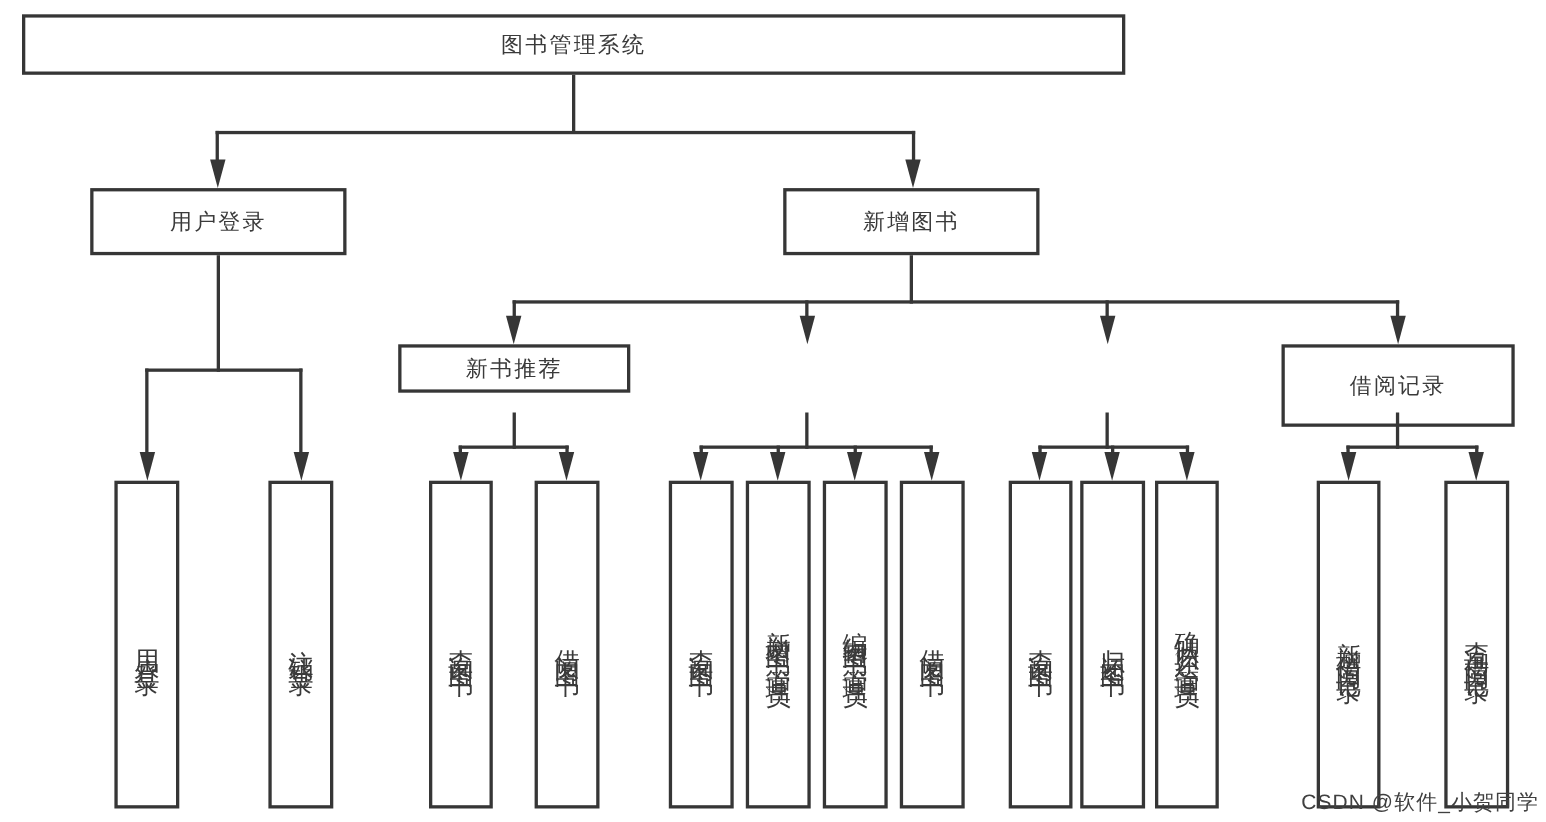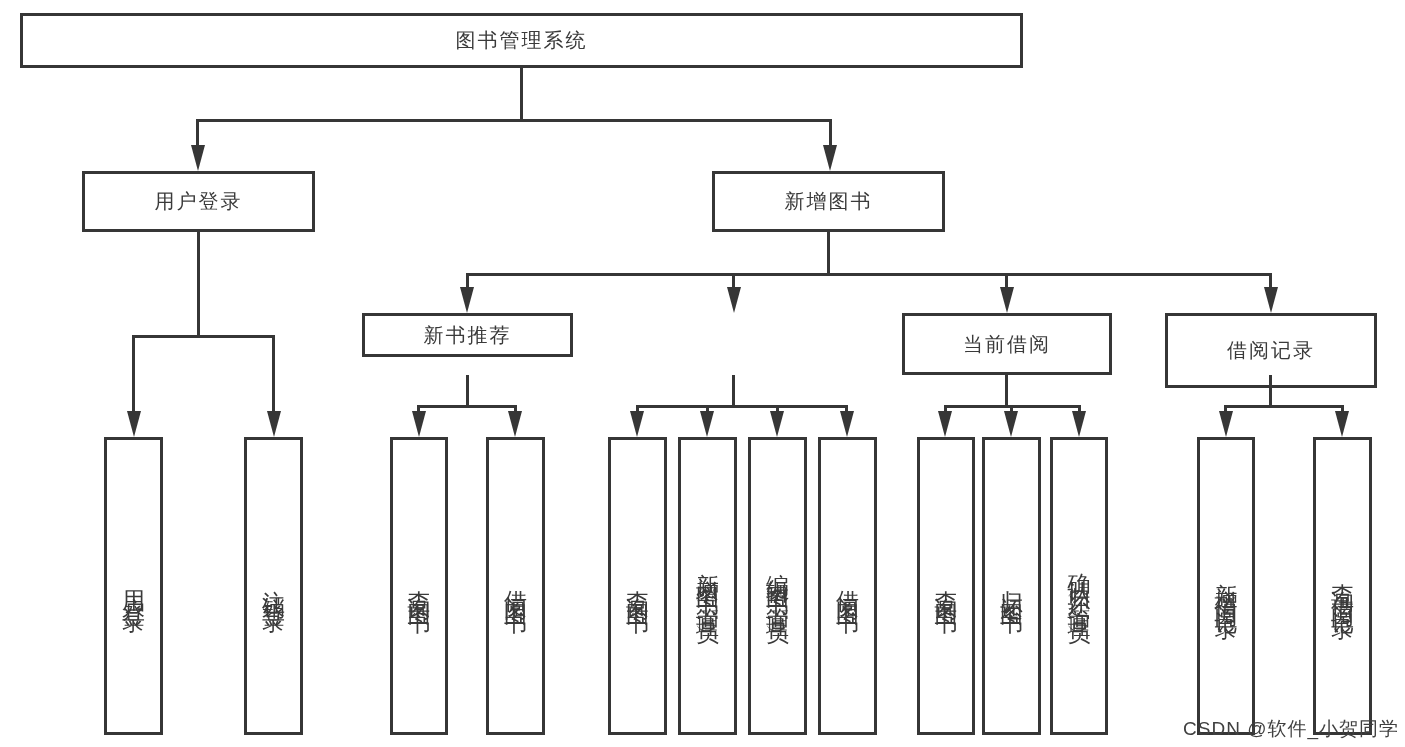--- a/index.html
+++ b/index.html
@@ -101,23 +101,20 @@
   <div class="line" style="left:1005px; top:273px; width:3px; height:18px;"></div>
   <div class="line" style="left:1269px; top:273px; width:3px; height:18px;"></div>
   <div class="arrow" style="left:460px; top:287px;"></div>
   <div class="arrow" style="left:727px; top:287px;"></div>
   <div class="arrow" style="left:1000px; top:287px;"></div>
   <div class="arrow" style="left:1264px; top:287px;"></div>
 
   <div class="hnode" style="left:362px; top:313px; width:211px; height:44px;">
     <span>新书推荐</span>
   </div>
-  <div class="hnode" style="left:902px; top:313px; width:210px; height:62px;">
-    <span>当前借阅</span>
-  </div>
   <div class="hnode" style="left:1165px; top:313px; width:212px; height:75px;">
     <span>借阅记录</span>
   </div>
 
   <div class="line" style="left:466px; top:375px; width:3px; height:33px;"></div>
   <div class="line" style="left:417px; top:405px; width:100px; height:3px;"></div>
   <div class="line" style="left:417px; top:405px; width:3px; height:10px;"></div>
   <div class="line" style="left:514px; top:405px; width:3px; height:10px;"></div>
   <div class="arrow" style="left:412px; top:411px;"></div>
   <div class="arrow" style="left:508px; top:411px;"></div>

